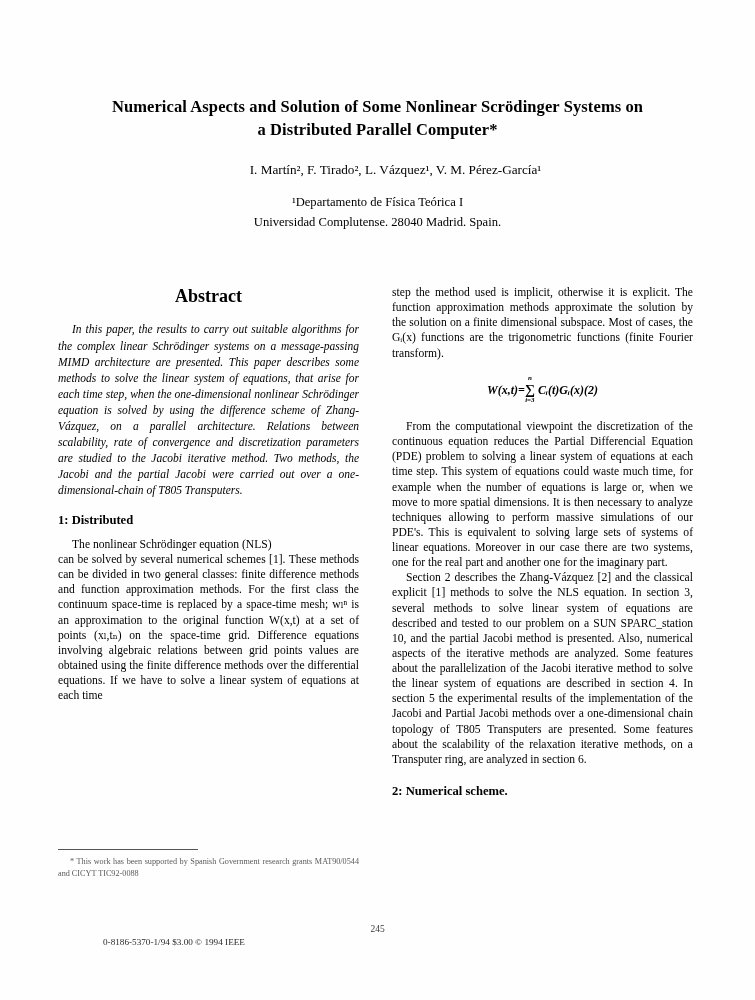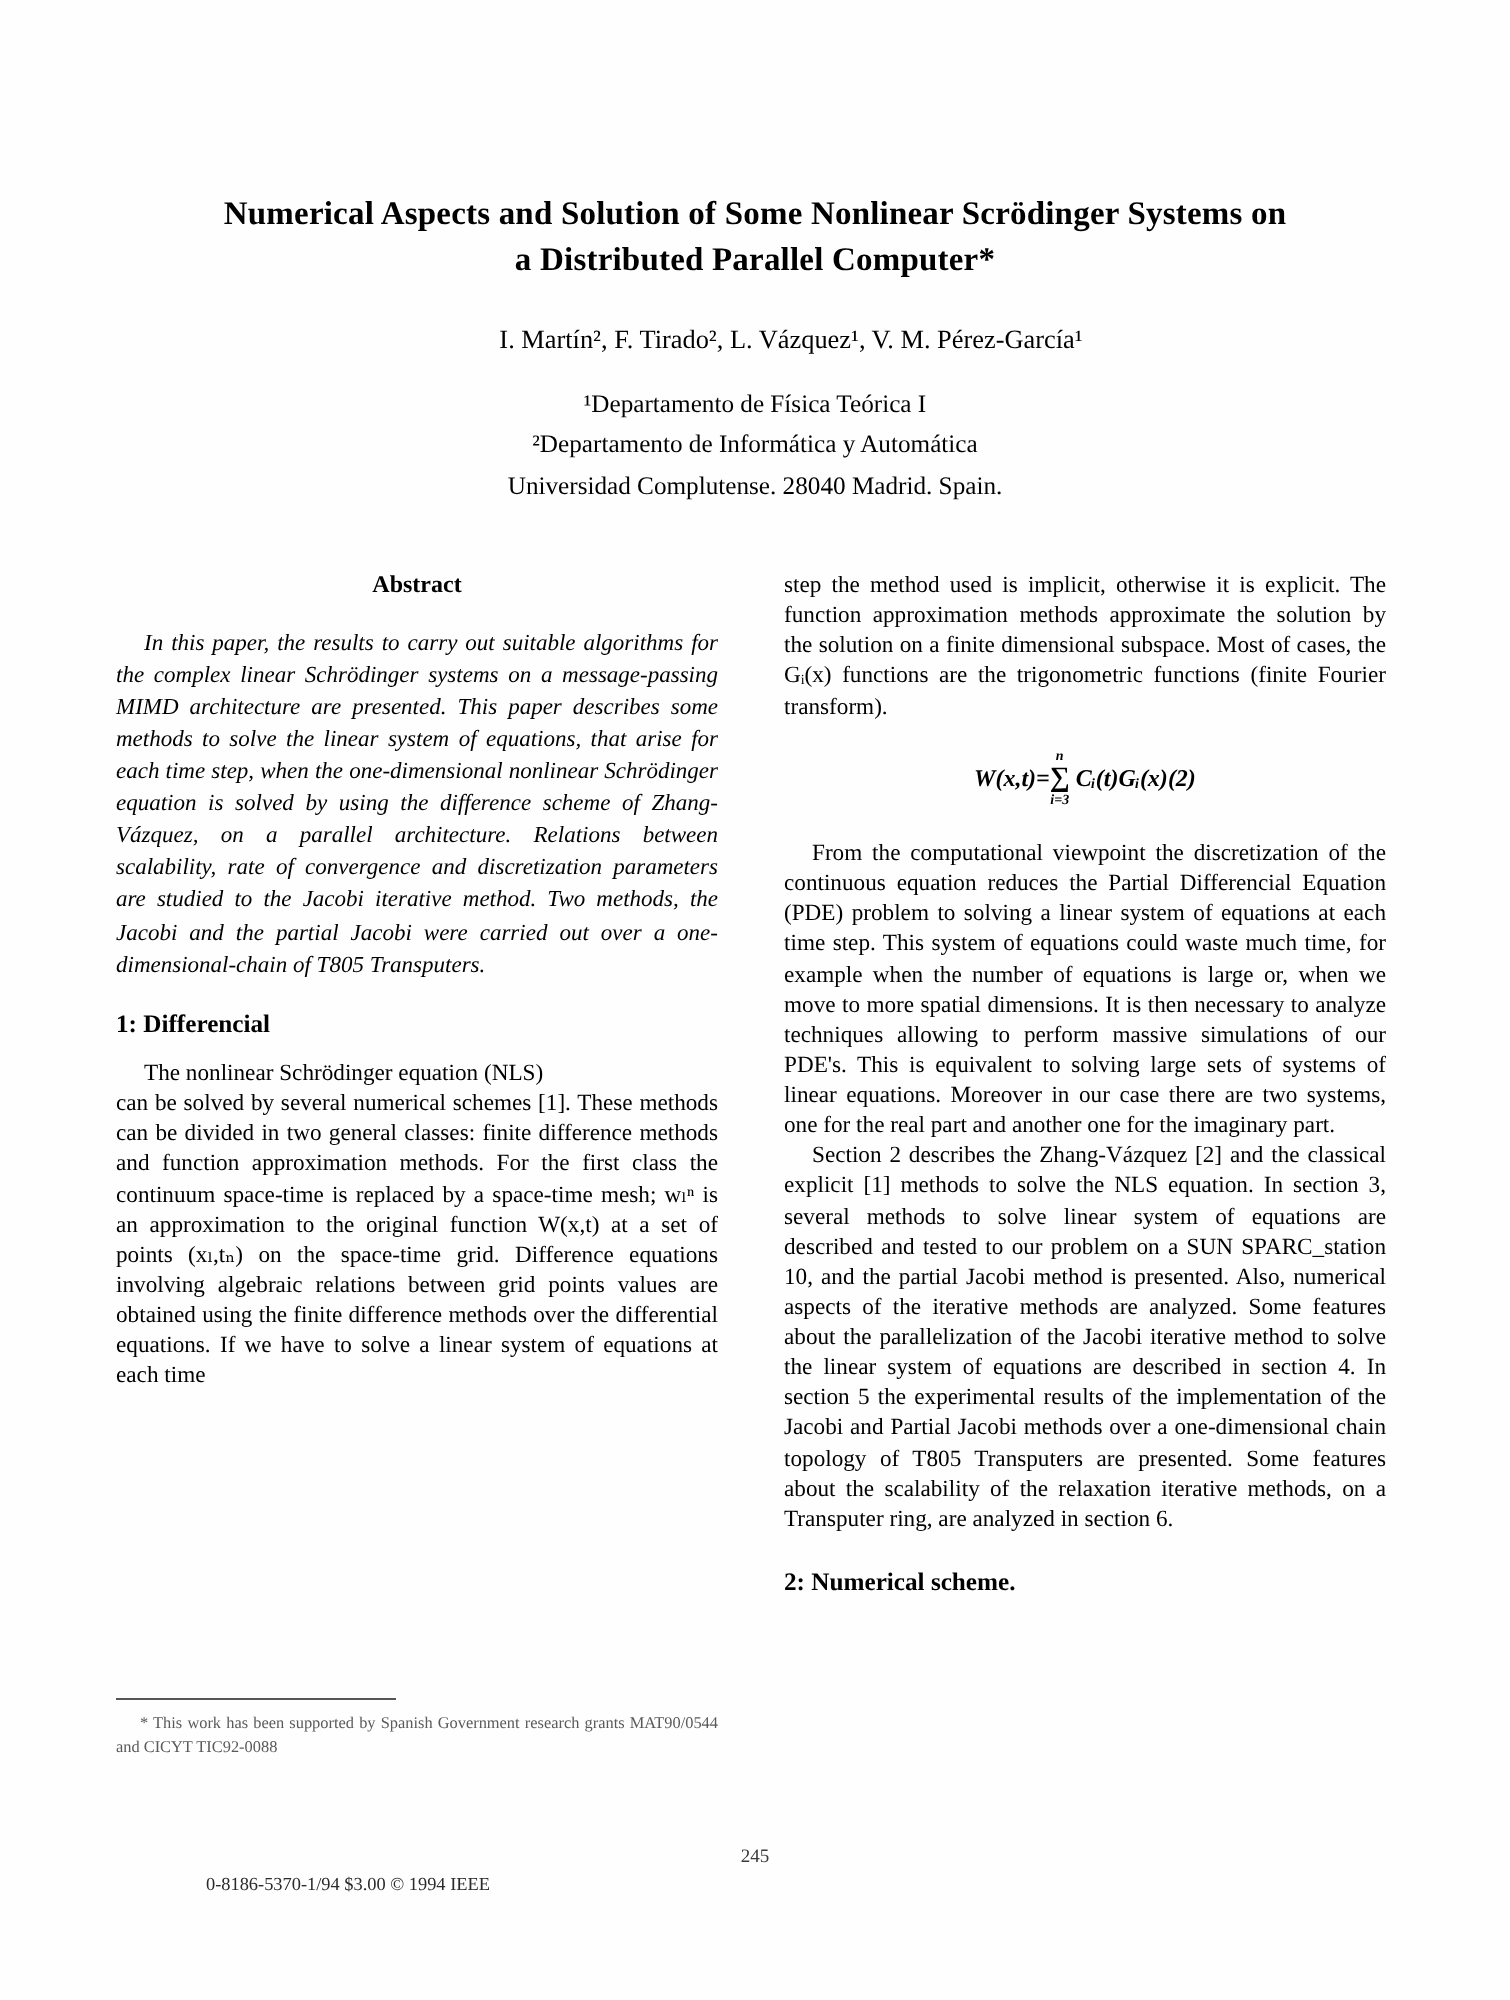--- a/index.html
+++ b/index.html
@@ -66,21 +66,21 @@
   .col-right { left: 392px; }
 
   .section-heading {
     font-weight: bold;
     font-size: 12.6px;
     margin: 13px 0 9px 0;
     text-align: left;
   }
   .abstract-heading {
     font-weight: bold;
-    font-size: 12px;
+    font-size: 18px;
     text-align: center;
     margin-bottom: 13px;
   }
   .abstract-body {
     font-style: italic;
     font-size: 11.5px;
     line-height: 1.40;
     text-align: justify;
   }
   p.body { margin: 0 0 0 0; text-indent: 14px; }
@@ -180,32 +180,31 @@
     <div class="paper-title">
       <span>Numerical Aspects and Solution of Some Nonlinear Scrödinger Systems on</span><br>
       <span>a Distributed Parallel Computer*</span>
     </div>
   </div>
 
   <div class="authors">I. Martín², F. Tirado², L. Vázquez¹, V. M. Pérez-García¹</div>
 
   <div class="affiliations">
     <div>¹Departamento de Física Teórica I</div>
-    <div>²Departamento de Informática y Automática</div>
     <div>Universidad Complutense. 28040 Madrid. Spain.</div>
   </div>
 
   <div class="col col-left">
 
     <div class="abstract-heading">Abstract</div>
     <div class="abstract-body">
       <span style="display:inline-block;width:14px"></span><span>In this paper, the results to carry out suitable algorithms for the complex linear Schrödinger systems on a message-passing MIMD architecture are presented. This paper describes some methods to solve the linear system of equations, that arise for each time step, when the one-dimensional nonlinear Schrödinger equation is solved by using the difference scheme of Zhang-Vázquez, on a parallel architecture. Relations between scalability, rate of convergence and discretization parameters are studied to the Jacobi iterative method. Two methods, the Jacobi and the partial Jacobi were carried out over a one-dimensional-chain of T805 Transputers.</span>
     </div>
 
-    <div class="section-heading">1: Differencial</div>
+    <div class="section-heading">1: Distributed</div>
 
     <p class="body">The nonlinear Schrödinger equation (NLS)</p>
 
 
 
     <p class="body cont">can be solved by several numerical schemes [1]. These methods can be divided in two general classes: finite difference methods and function approximation methods. For the first class the continuum space-time is replaced by a space-time mesh; wₗⁿ is an approximation to the original function W(x,t) at a set of points (xₗ,tₙ) on the space-time grid. Difference equations involving algebraic relations between grid points values are obtained using the finite difference methods over the differential equations. If we have to solve a linear system of equations at each time</p>
   </div>
 
   <div class="col col-right">
 

